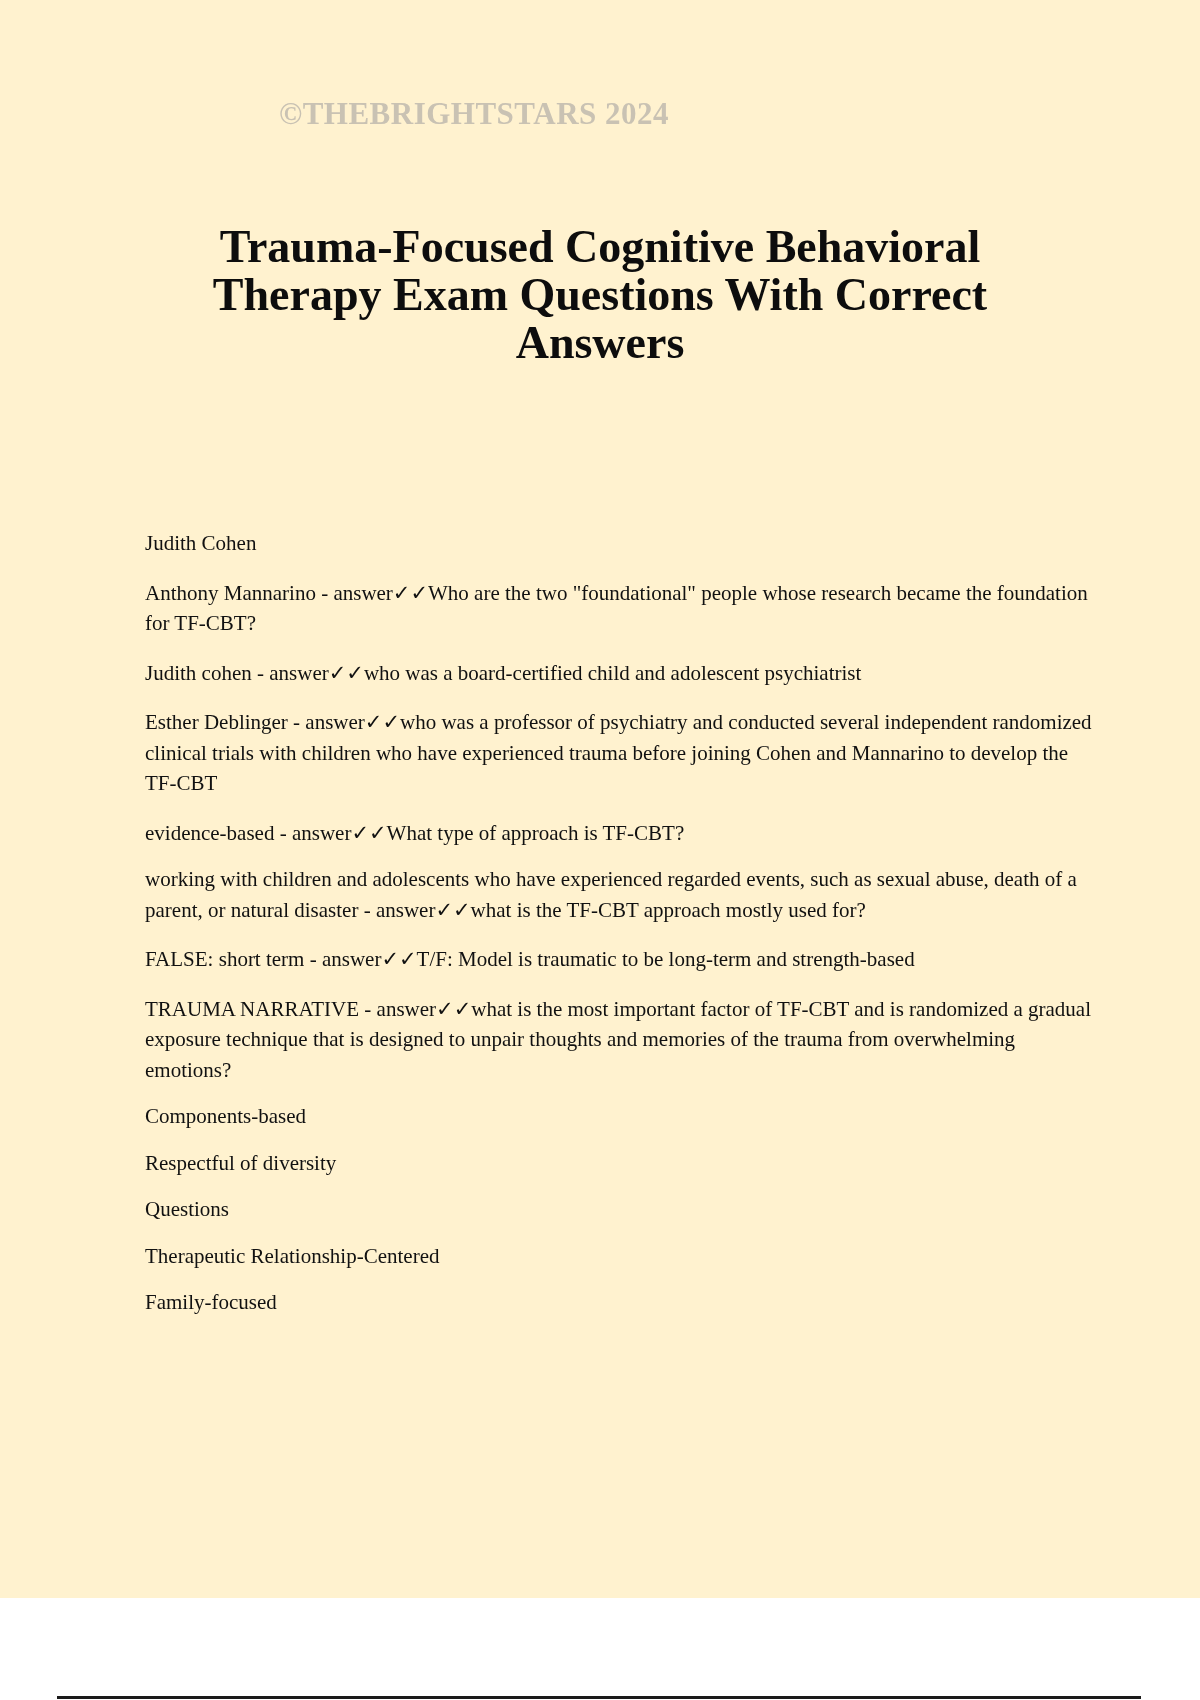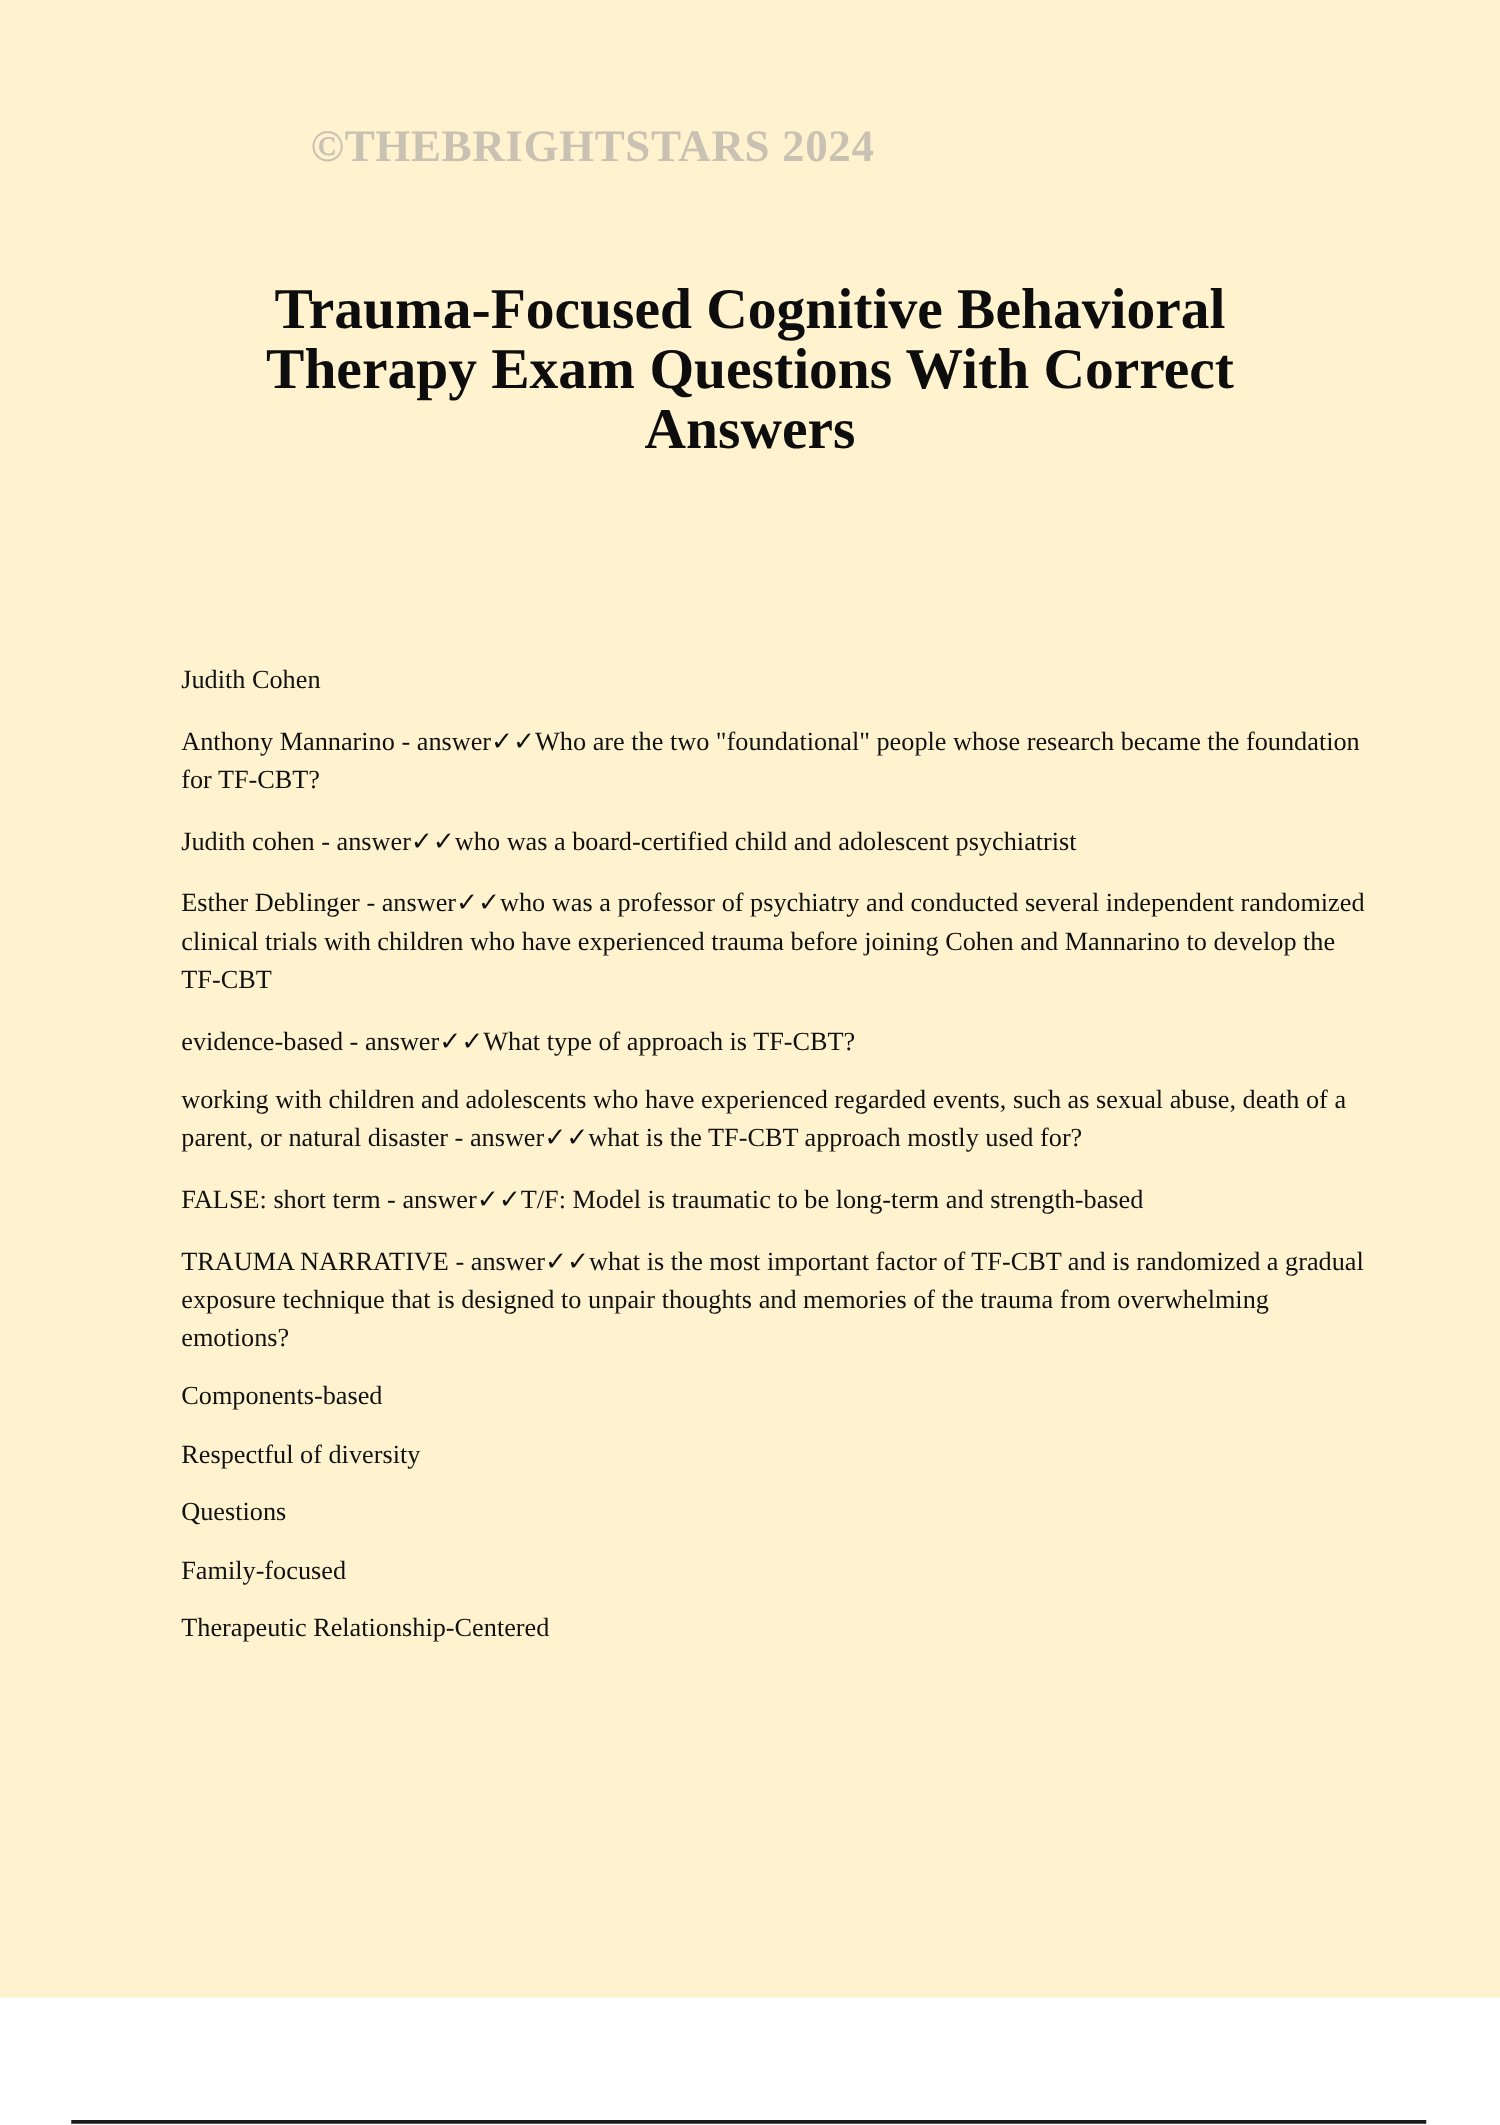--- a/index.html
+++ b/index.html
@@ -1,20 +1,20 @@
 <!DOCTYPE html>
 <html><head>
 <meta charset="utf-8">
 <style>
   html, body { margin:0; padding:0; }
   body { width:1200px; height:1700px; background:#ffffff; position:relative; overflow:hidden;
          font-family:"Liberation Serif","DejaVu Serif",serif; color:#111; }
   .page { position:absolute; left:0; top:0; width:1200px; height:1598px; background:#fff2cf; }
   .watermark { position:absolute; top:96px; left:0; width:948px; text-align:center;
-               font-size:36px; font-weight:bold; color:#c9c2b3; letter-spacing:0.5px; }
+               font-size:31px; font-weight:bold; color:#c9c2b3; letter-spacing:0.5px; }
   .title { position:absolute; top:192px; left:150px; width:900px; text-align:center;
            font-size:46px; font-weight:bold; line-height:48px; color:#0d0d0d; }
   .content { position:absolute; top:512px; left:145px; width:950px; font-size:21px; line-height:30.5px; }
   .content p { margin:16px 0 19px 0; }
   .content p.tight { margin-bottom:15px; }
   .bottom-rule { position:absolute; left:57px; top:1696px; width:1084px; height:3px; background:#1a1a1a; }
 </style>
 </head>
 <body>
 
@@ -26,17 +26,17 @@
     <p>Anthony Mannarino - answer✓✓Who are the two "foundational" people whose research became the foundation for TF-CBT?</p>
     <p>Judith cohen - answer✓✓who was a board-certified child and adolescent psychiatrist</p>
     <p>Esther Deblinger - answer✓✓who was a professor of psychiatry and conducted several independent randomized clinical trials with children who have experienced trauma before joining Cohen and Mannarino to develop the TF-CBT</p>
     <p class="tight">evidence-based - answer✓✓What type of approach is TF-CBT?</p>
     <p>working with children and adolescents who have experienced regarded events, such as sexual abuse, death of a parent, or natural disaster - answer✓✓what is the TF-CBT approach mostly used for?</p>
     <p>FALSE: short term - answer✓✓T/F: Model is traumatic to be long-term and strength-based</p>
     <p class="tight">TRAUMA NARRATIVE - answer✓✓what is the most important factor of TF-CBT and is randomized a gradual exposure technique that is designed to unpair thoughts and memories of the trauma from overwhelming emotions?</p>
     <p class="tight">Components-based</p>
     <p class="tight">Respectful of diversity</p>
     <p class="tight">Questions</p>
+    <p class="tight">Therapeutic Relationship-Centered</p>
     <p class="tight">Family-focused</p>
-    <p class="tight">Therapeutic Relationship-Centered</p>
   </div>
 </div>
 <div class="bottom-rule"></div>
 
 </body></html>

